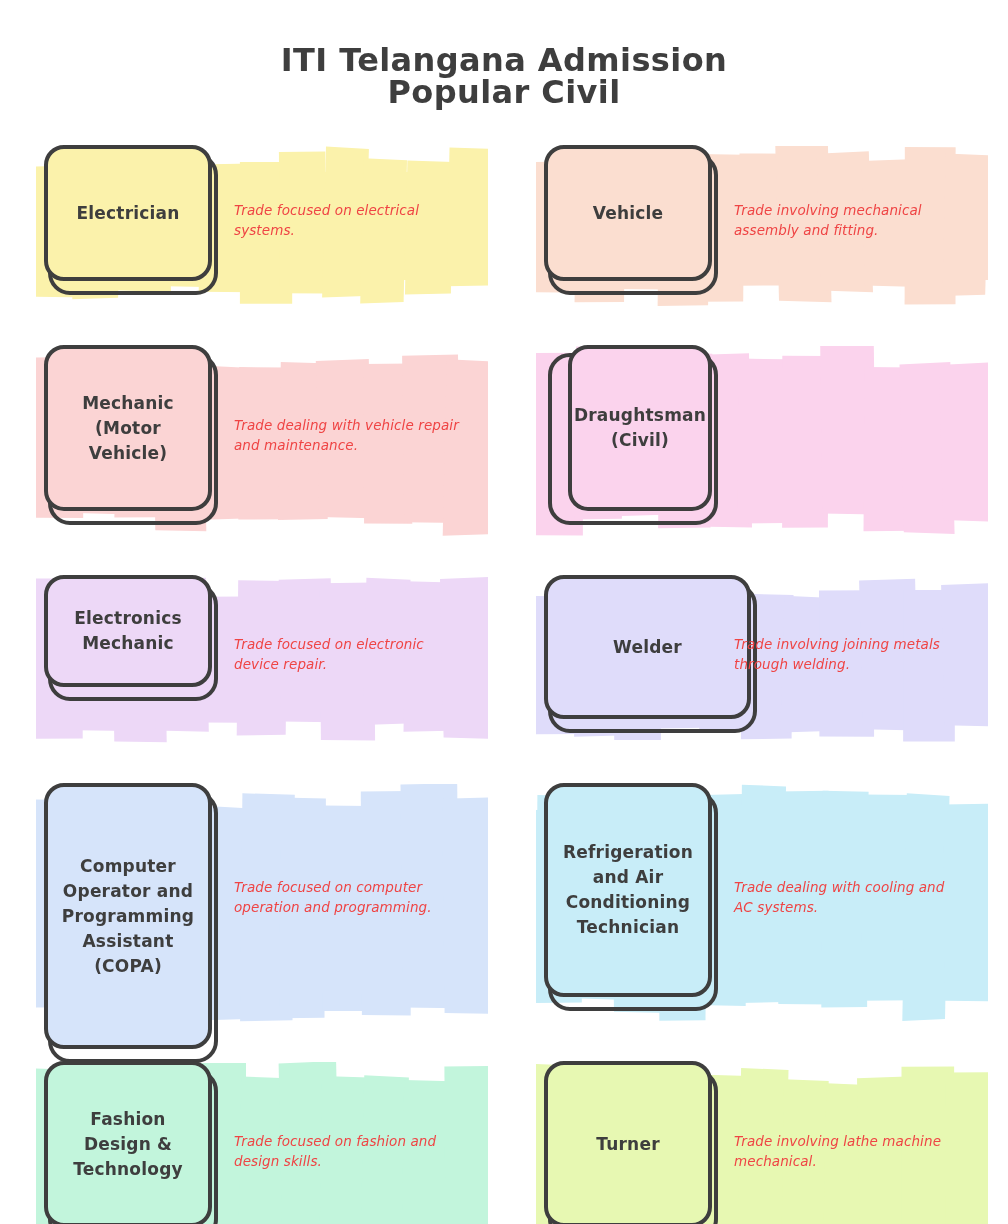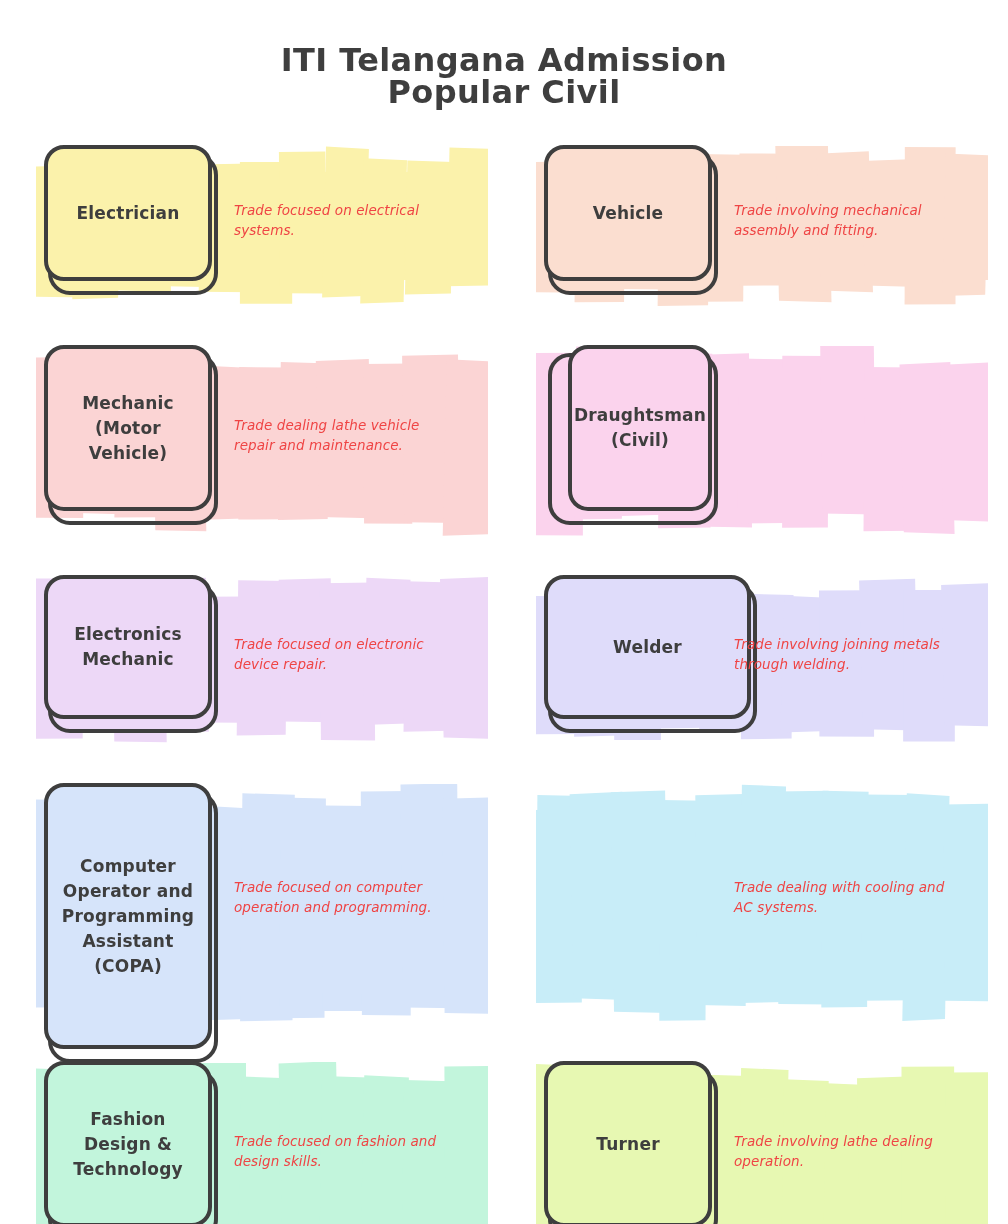--- a/index.html
+++ b/index.html
@@ -192,21 +192,21 @@
         </svg>
       </div>
       <div class="card" style="height: 180px; top: 5px;">
         <div class="card-outer"></div>
         <div class="card-inner" style="background: rgb(251, 212, 212);">
           <div class="card-title">Mechanic
 (Motor
 Vehicle)</div>
         </div>
       </div>
-      <div class="desc" style="top: 75px;">Trade dealing lathe vehicle repair and maintenance.</div>
+      <div class="desc" style="top: 75px;">Trade dealing with vehicle repair and maintenance.</div>
     </div>
     <div class="cell" style="height: 212px; margin-top: 18px;">
       <div class="marker" style="height: 190px;">
         <svg viewBox="0 0 452 190" width="452" height="190" xmlns="http://www.w3.org/2000/svg">
           <rect x="-2" y="26" width="454" height="138" fill="#fbd3ed"></rect>
           <polygon points="-4.1,7.0 46.4,6.7 46.9,189.4 -3.6,189.2" fill="#fbd3ed"></polygon>
           <polygon points="40.2,0.4 87.7,1.5 85.9,172.7 38.3,173.4" fill="#fbd3ed"></polygon>
           <polygon points="82.2,1.8 131.4,4.2 127.6,168.7 78.4,170.3" fill="#fbd3ed"></polygon>
           <polygon points="123.8,6.6 176.3,7.7 174.6,181.5 122.1,182.2" fill="#fbd3ed"></polygon>
           <polygon points="157.1,9.1 213.0,7.3 216.0,181.6 160.0,180.4" fill="#fbd3ed"></polygon>
@@ -236,21 +236,21 @@
           <polygon points="117.0,3.5 169.9,1.7 172.8,155.7 119.9,154.5" fill="#edd8f7"></polygon>
           <polygon points="163.6,20.7 210.4,20.4 210.9,146.7 164.1,146.5" fill="#edd8f7"></polygon>
           <polygon points="202.2,4.2 251.3,5.1 249.7,158.8 200.7,159.4" fill="#edd8f7"></polygon>
           <polygon points="242.7,3.7 294.7,2.3 297.1,146.3 245.1,145.4" fill="#edd8f7"></polygon>
           <polygon points="283.6,7.3 337.7,6.5 339.1,164.6 284.9,164.1" fill="#edd8f7"></polygon>
           <polygon points="330.4,1.8 374.5,3.8 371.0,147.6 327.0,149.0" fill="#edd8f7"></polygon>
           <polygon points="369.8,5.2 416.6,6.6 414.2,154.7 367.5,155.7" fill="#edd8f7"></polygon>
           <polygon points="404.0,3.0 457.2,0.8 460.9,163.1 407.6,161.6" fill="#edd8f7"></polygon>
         </svg>
       </div>
-      <div class="card" style="height: 158px; top: 5px;">
+      <div class="card" style="height: 126px; top: 5px;">
         <div class="card-outer"></div>
         <div class="card-inner" style="background: rgb(237, 216, 247);">
           <div class="card-title">Electronics
 Mechanic</div>
         </div>
       </div>
       <div class="desc" style="top: 64px;">Trade focused on electronic device repair.</div>
     </div>
     <div class="cell" style="height: 190px; margin-top: 18px;">
       <div class="marker" style="height: 168px;">
@@ -316,20 +316,29 @@
           <polygon points="124.5,16.0 170.7,16.7 169.5,236.2 123.3,236.7" fill="#c8edf8"></polygon>
           <polygon points="159.3,11.3 207.6,10.0 209.7,222.0 161.4,221.1" fill="#c8edf8"></polygon>
           <polygon points="205.9,0.8 250.0,2.4 247.4,218.1 203.3,219.1" fill="#c8edf8"></polygon>
           <polygon points="241.1,7.5 292.5,6.8 293.7,220.4 242.3,219.9" fill="#c8edf8"></polygon>
           <polygon points="286.7,6.8 332.6,7.7 331.1,223.1 285.3,223.6" fill="#c8edf8"></polygon>
           <polygon points="326.6,10.4 378.3,11.1 377.1,216.3 325.3,216.8" fill="#c8edf8"></polygon>
           <polygon points="370.8,9.3 413.5,12.0 409.0,235.1 366.3,236.9" fill="#c8edf8"></polygon>
           <polygon points="407.3,20.6 461.9,19.6 463.7,217.5 409.0,216.8" fill="#c8edf8"></polygon>
         </svg>
       </div>
+      <div class="card" style="height: 228px; top: 5px;">
+        <div class="card-outer"></div>
+        <div class="card-inner" style="background: rgb(200, 237, 248);">
+          <div class="card-title">Refrigeration
+and Air
+Conditioning
+Technician</div>
+        </div>
+      </div>
       <div class="desc" style="top: 99px;">Trade dealing with cooling and AC systems.</div>
     </div>
     <div class="cell" style="height: 212px; margin-top: 18px;">
       <div class="marker" style="height: 190px;">
         <svg viewBox="0 0 452 190" width="452" height="190" xmlns="http://www.w3.org/2000/svg">
           <rect x="-2" y="26" width="454" height="138" fill="#c2f5dc"></rect>
           <polygon points="-2.2,6.5 42.9,7.9 40.5,187.7 -4.5,188.6" fill="#c2f5dc"></polygon>
           <polygon points="41.2,7.2 88.6,7.8 87.5,172.3 40.1,172.8" fill="#c2f5dc"></polygon>
           <polygon points="77.5,21.0 126.0,20.7 126.5,178.6 78.0,178.4" fill="#c2f5dc"></polygon>
           <polygon points="117.6,12.8 174.3,10.8 177.7,184.3 121.0,183.0" fill="#c2f5dc"></polygon>
@@ -368,15 +377,15 @@
           <polygon points="365.5,4.7 418.1,4.6 418.2,186.7 365.6,186.7" fill="#e7f8b2"></polygon>
           <polygon points="409.5,10.4 461.7,10.1 462.2,188.4 410.0,188.3" fill="#e7f8b2"></polygon>
         </svg>
       </div>
       <div class="card" style="height: 180px; top: 5px;">
         <div class="card-outer"></div>
         <div class="card-inner" style="background: rgb(231, 248, 178);">
           <div class="card-title">Turner</div>
         </div>
       </div>
-      <div class="desc" style="top: 75px;">Trade involving lathe dealing operation.</div>
+      <div class="desc" style="top: 75px;">Trade involving lathe machine mechanical.</div>
     </div>
   </div>
 
 </body></html>

